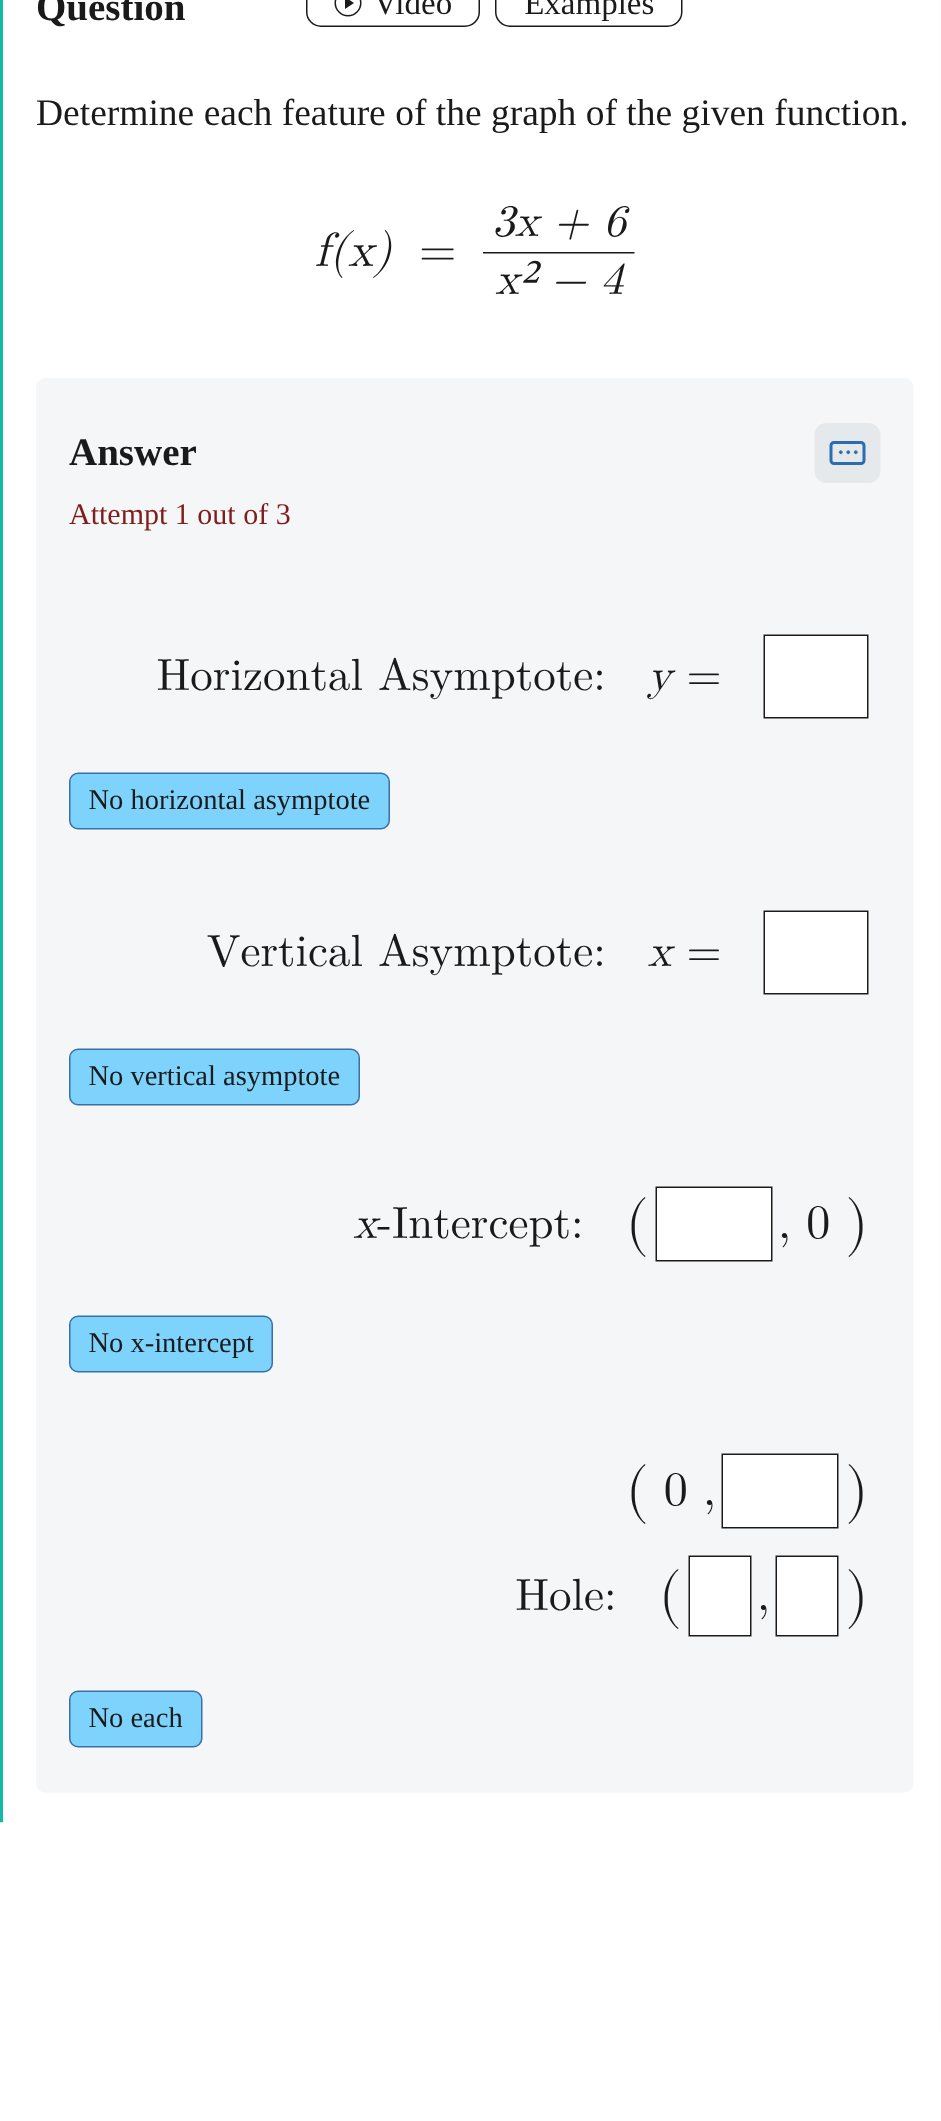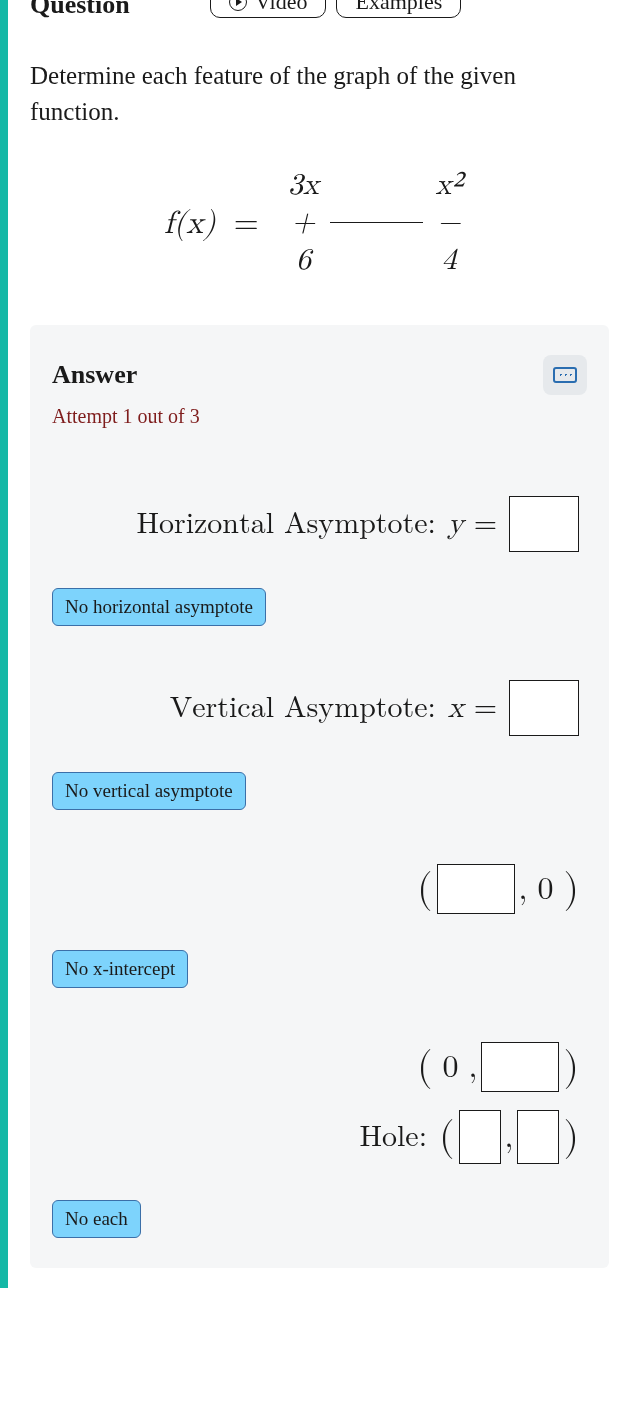--- a/index.html
+++ b/index.html
@@ -6,21 +6,21 @@
   body {
     margin: 0;
     padding: 0;
     font-family: Georgia, 'Times New Roman', serif;
     color: #1a1a1a;
     background: #fff;
     width: 627px;
   }
   .page {
     padding: 0 18px 20px 22px;
-    border-left: 8px solid #14b8a6;
+    border-left: 2px solid #14b8a6;
   }
   .top-row {
     display: flex;
     align-items: center;
     gap: 10px;
     padding-bottom: 10px;
   }
   .heading-label {
     font-weight: 700;
     font-size: 26px;
@@ -73,20 +73,21 @@
     font-style: italic;
     font-family: 'Latin Modern Math', 'STIX Two Math', Georgia, serif;
     display: inline-flex;
     align-items: center;
     gap: 12px;
     text-align: center;
   }
   .fx-lhs .eq { font-style: normal; margin: 0 6px; }
   .frac {
     display: inline-flex;
+    flex-direction: column;
     align-items: center;
     font-size: 30px;
     line-height: 1.25;
     vertical-align: middle;
   }
   .frac .num, .frac .den { padding: 0 6px; }
   .frac .bar { width: 100%; border-top: 1.5px solid #1a1a1a; }
   .answer-panel {
     background: #f5f6f7;
     border-radius: 6px;
@@ -130,21 +131,21 @@
     font-size: 20px;
     margin-top: 10px;
     margin-bottom: 68px;
   }
   .feature-row {
     display: flex;
     justify-content: flex-end;
     align-items: center;
     font-size: 30px;
     font-family: 'Latin Modern Math', 'STIX Two Math', Georgia, serif;
-    gap: 12px;
+    gap: 28px;
     margin: 10px 0 18px 0;
     padding-right: 8px;
   }
   .feature-row .label-text .it { font-style: italic; }
   .feature-row .math-eq {
     font-style: italic;
     display: inline-flex;
     align-items: center;
     gap: 10px;
   }
@@ -238,20 +239,23 @@
           <span>x</span>
           <span class="noit">=</span>
         </span>
         <input class="box-input box-lg" value="" style="">
       </div>
       <button class="toggle-btn">No vertical asymptote</button>
     </div>
 
     <div class="feature-block">
       <div class="feature-row">
+        <span class="label-text">
+          <span class="it">x</span><span>-Intercept:</span>
+        </span>
         <span class="coord-group">
           <span class="paren">(</span>
           <input class="box-input box-md" value="" style="">
           <span class="comma">,</span>
           <span style="font-size:32px;width:28px;text-align:center">0</span>
           <span class="paren">)</span>
         </span>
       </div>
       <button class="toggle-btn">No x-intercept</button>
     </div>

